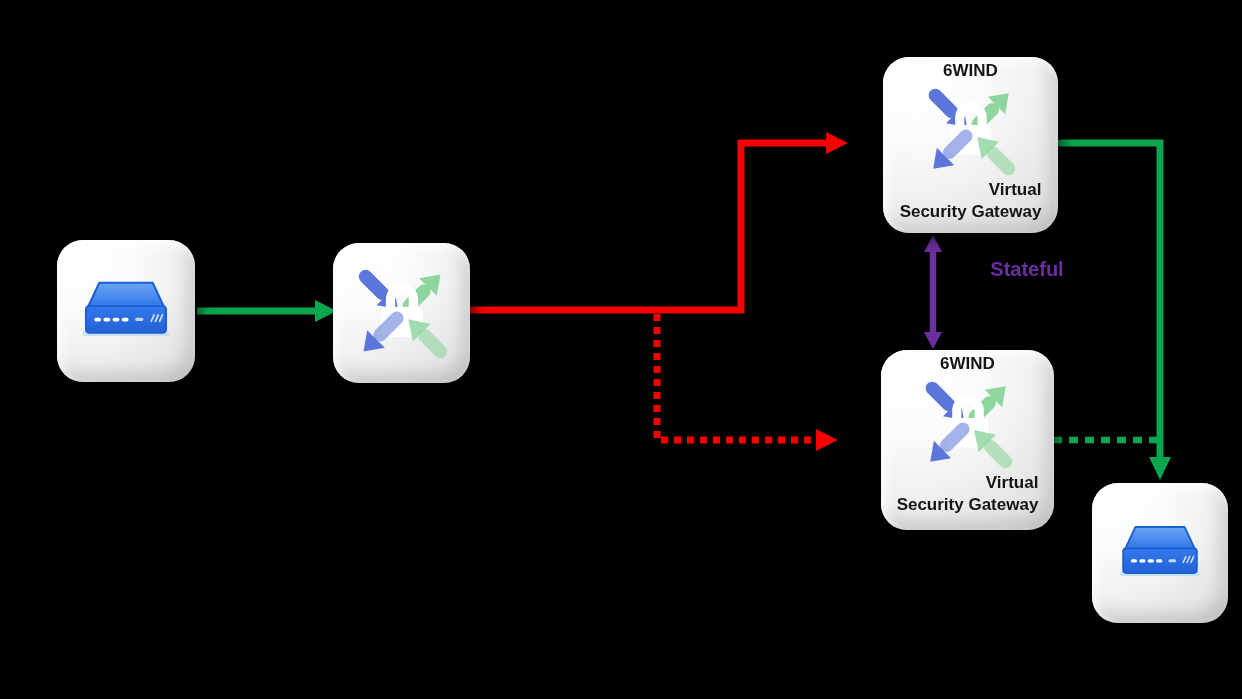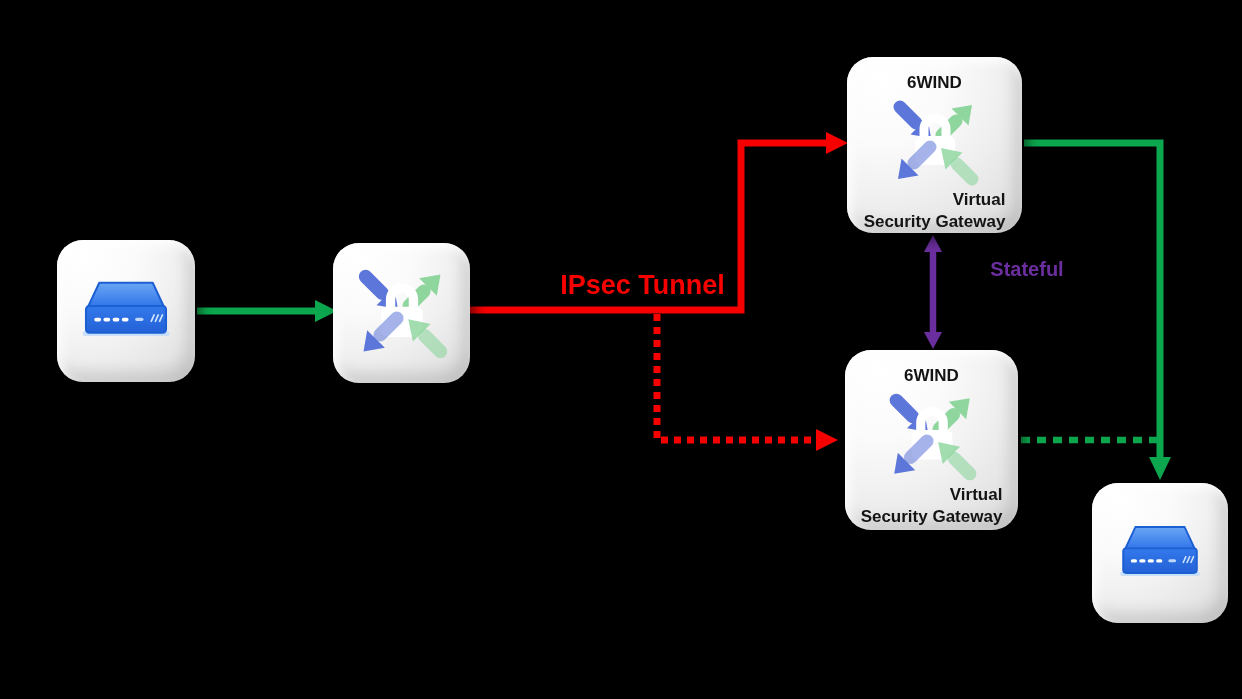--- a/index.html
+++ b/index.html
@@ -31,21 +31,21 @@
         #ffffff 0%, #fbfbfb 28%, #f0f0f0 52%, #e2e2e2 76%, #d3d3d3 100%);
     box-shadow:
       inset 5px 6px 12px rgba(255,255,255,0.95),
       inset -7px -9px 16px rgba(0,0,0,0.13),
       5px 7px 12px rgba(0,0,0,0.55);
     display: flex;
     flex-direction: column;
     align-items: center;
     justify-content: center;
   }
-  .gw { justify-content: flex-start; padding-top: 12px; box-sizing: border-box; }
+  .gw { justify-content: flex-start; padding-top: 0; box-sizing: border-box; margin-left: 36px; }
   .vendor {
     font-weight: bold;
     font-size: 17px;
     color: #141414;
     line-height: 22px;
     margin-top: 3px;
   }
   .gw-icon { width: 102px; height: 102px; margin: -2px 0 -3px 0; }
   .plain-icon { width: 104px; height: 104px; }
   .router-svg { width: 100px; height: 72px; }
@@ -175,21 +175,20 @@
       <use href="#sym-router"></use>
     </svg>
   </div>
 
   <div class="node" style="left:333px; top:243px; width:137px; height:140px;">
     <svg class="plain-icon" viewBox="0 0 100 100">
       <use href="#sym-ipsec"></use>
     </svg>
   </div>
 
-  <div class="label-ipsec">IPsec Tunnel</div>
 
   <div class="node gw" style="left:847px; top:57px; width:175px; height:176px;">
     <div class="vendor">6WIND</div>
     <svg class="gw-icon" viewBox="0 0 100 100">
       <use href="#sym-ipsec"></use>
     </svg>
     <div class="role">
       <div>Virtual</div>
       <div>Security Gateway</div>
     </div>

